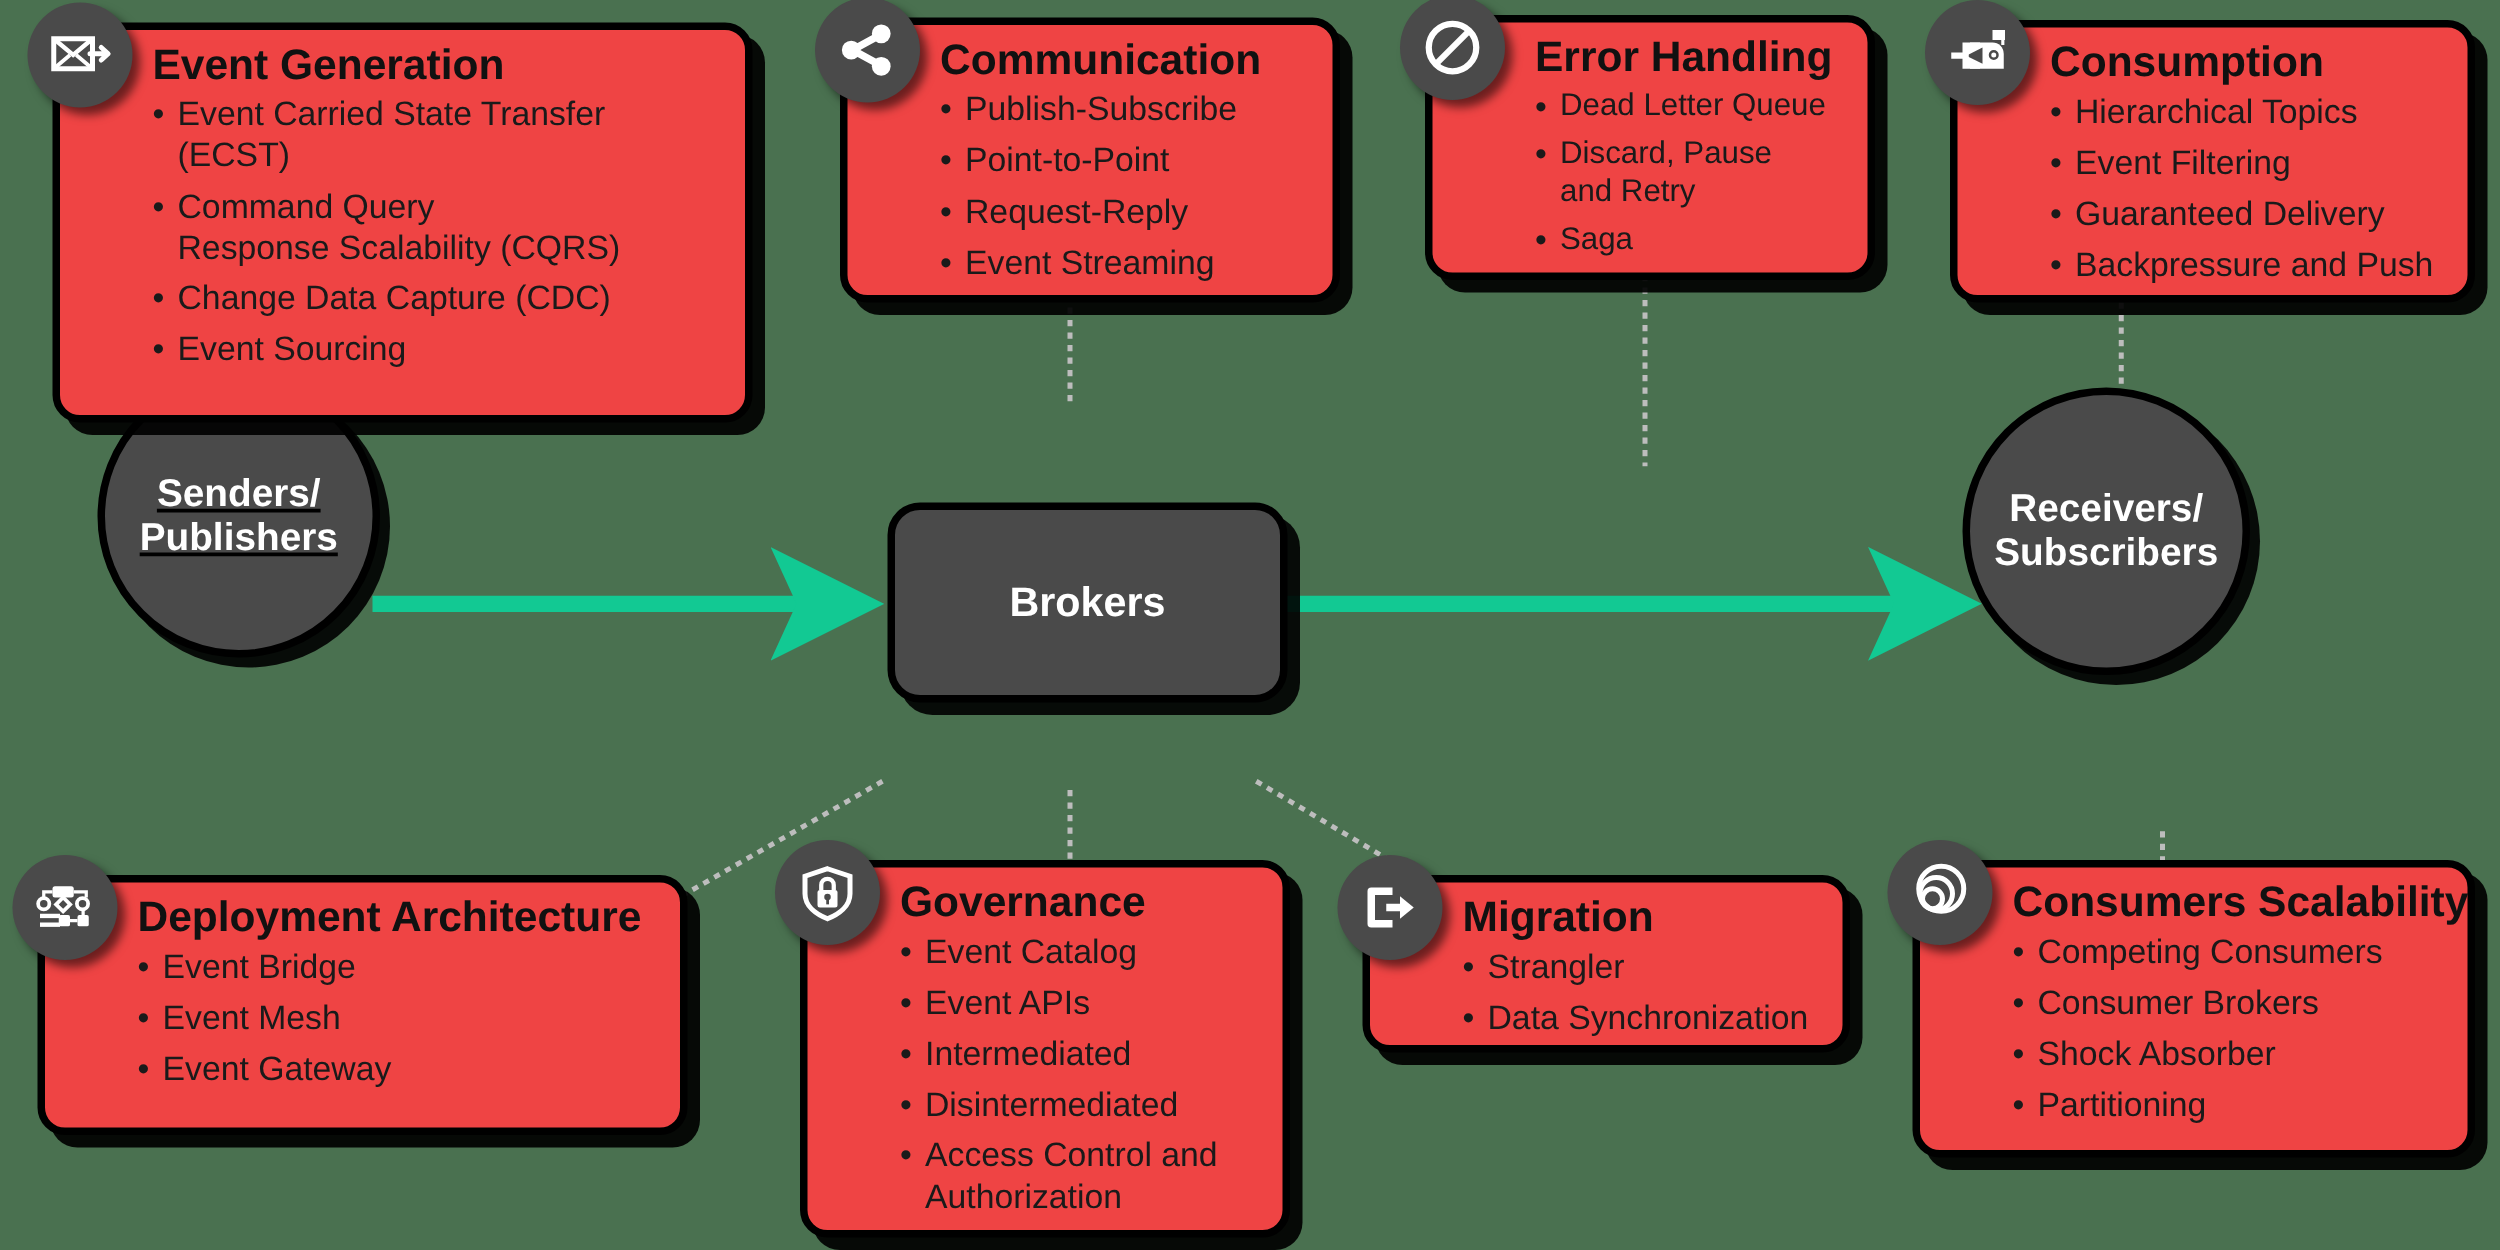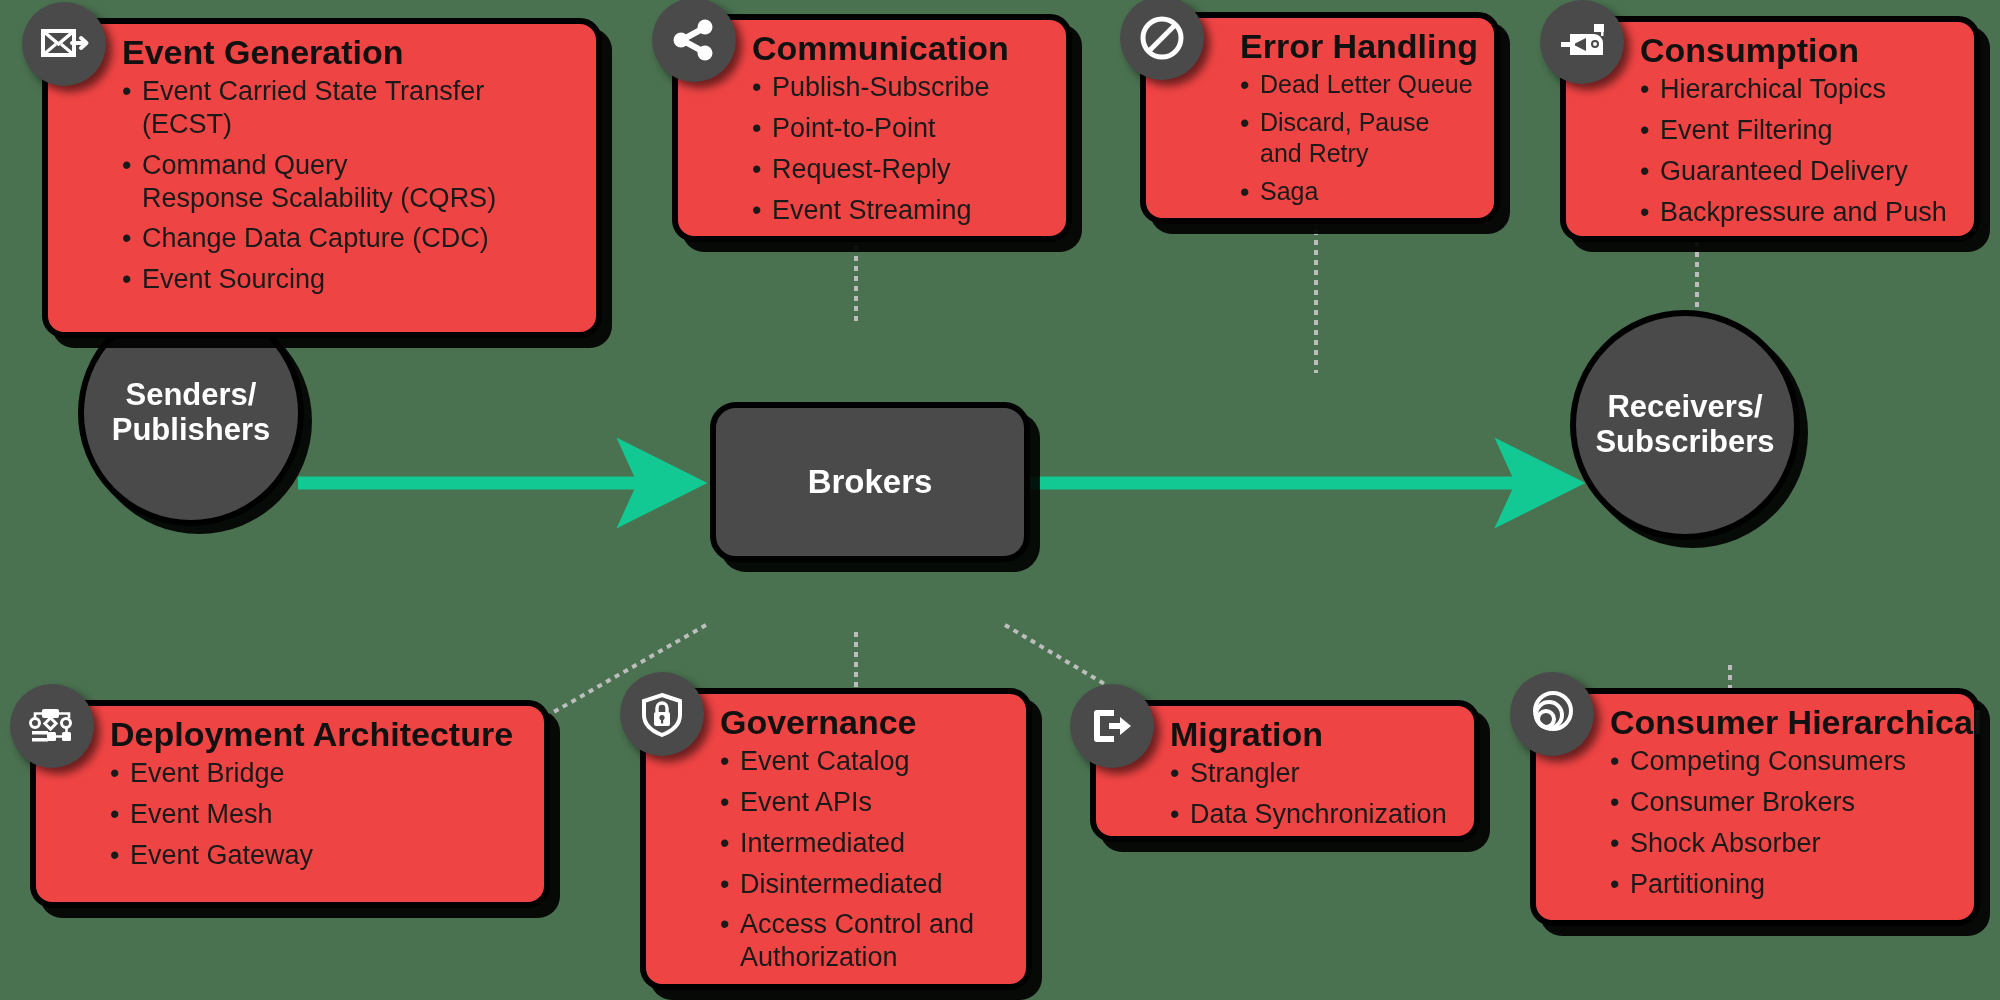--- a/index.html
+++ b/index.html
@@ -113,21 +113,21 @@
 
     <line x1="706" y1="625" x2="545" y2="717" stroke="#bdbdbd" stroke-width="4" stroke-dasharray="5 5"></line>
     <line x1="856" y1="632" x2="856" y2="688" stroke="#bdbdbd" stroke-width="4" stroke-dasharray="5 5"></line>
     <line x1="1005" y1="625" x2="1140" y2="705" stroke="#bdbdbd" stroke-width="4" stroke-dasharray="5 5"></line>
     <line x1="1730" y1="665" x2="1730" y2="708" stroke="#bdbdbd" stroke-width="4" stroke-dasharray="5 5"></line>
 
     <line x1="298" y1="483" x2="684" y2="483" stroke="#12c993" stroke-width="13" marker-end="url(#ah)"></line>
     <line x1="1010" y1="483" x2="1562" y2="483" stroke="#12c993" stroke-width="13" marker-end="url(#ah)"></line>
   </svg>
 
-  <div class="circle-node" style="left:78px;top:300px;width:226px;height:226px;">
+  <div class="circle-node" style="left:78px;top:300px;width:226px;height:226px;text-decoration:underline;">
     <div class="label">Senders/
 Publishers</div>
   </div>
 
   <div class="broker-node" style="left:690px;top:402px;width:320px;height:160px;margin-left:20px;">
     <div class="label">Brokers</div>
   </div>
 
   <div class="circle-node" style="left:1570px;top:310px;width:230px;height:230px;">
     <div class="label">Receivers/
@@ -168,21 +168,21 @@
       <div class="card-title">Communication</div>
       <ul class="bullets">
         <li>Publish-Subscribe</li>
         <li>Point-to-Point</li>
         <li>Request-Reply</li>
         <li>Event Streaming</li>
       </ul>
     </div>
   </div>
 
-  <div class="card" style="left:1140px;top:12px;width:360px;height:212px;padding-left:12px;">
+  <div class="card" style="left:1140px;top:12px;width:360px;height:212px;">
     <div class="badge">
       <svg width="52" height="52" viewBox="0 0 52 52">
         <circle cx="26" cy="26" r="19" fill="none" stroke="#fff" stroke-width="5"></circle>
         <line x1="13.5" y1="38.5" x2="38.5" y2="13.5" stroke="#fff" stroke-width="5"></line>
       </svg>
     </div>
     <div class="card-inner" style="padding-left:82px;">
       <div class="card-title">Error Handling</div>
       <ul class="bullets" style="font-size:25px;">
         <li style="font-size:25px;">Dead Letter Queue</li>
@@ -283,21 +283,21 @@
 
   <div class="card" style="left:1530px;top:688px;width:450px;height:238px;">
     <div class="badge">
       <svg width="54" height="54" viewBox="0 0 54 54">
         <circle cx="28" cy="24" r="18" fill="none" stroke="#fff" stroke-width="4"></circle>
         <circle cx="24" cy="28" r="13" fill="none" stroke="#fff" stroke-width="4"></circle>
         <circle cx="21" cy="32" r="8" fill="none" stroke="#fff" stroke-width="4"></circle>
       </svg>
     </div>
     <div class="card-inner">
-      <div class="card-title">Consumer Hierarchical</div>
+      <div class="card-title">Consumers Scalability</div>
       <ul class="bullets">
         <li>Competing Consumers</li>
         <li>Consumer Brokers</li>
         <li>Shock Absorber</li>
         <li>Partitioning</li>
       </ul>
     </div>
   </div>
 
 </div>

